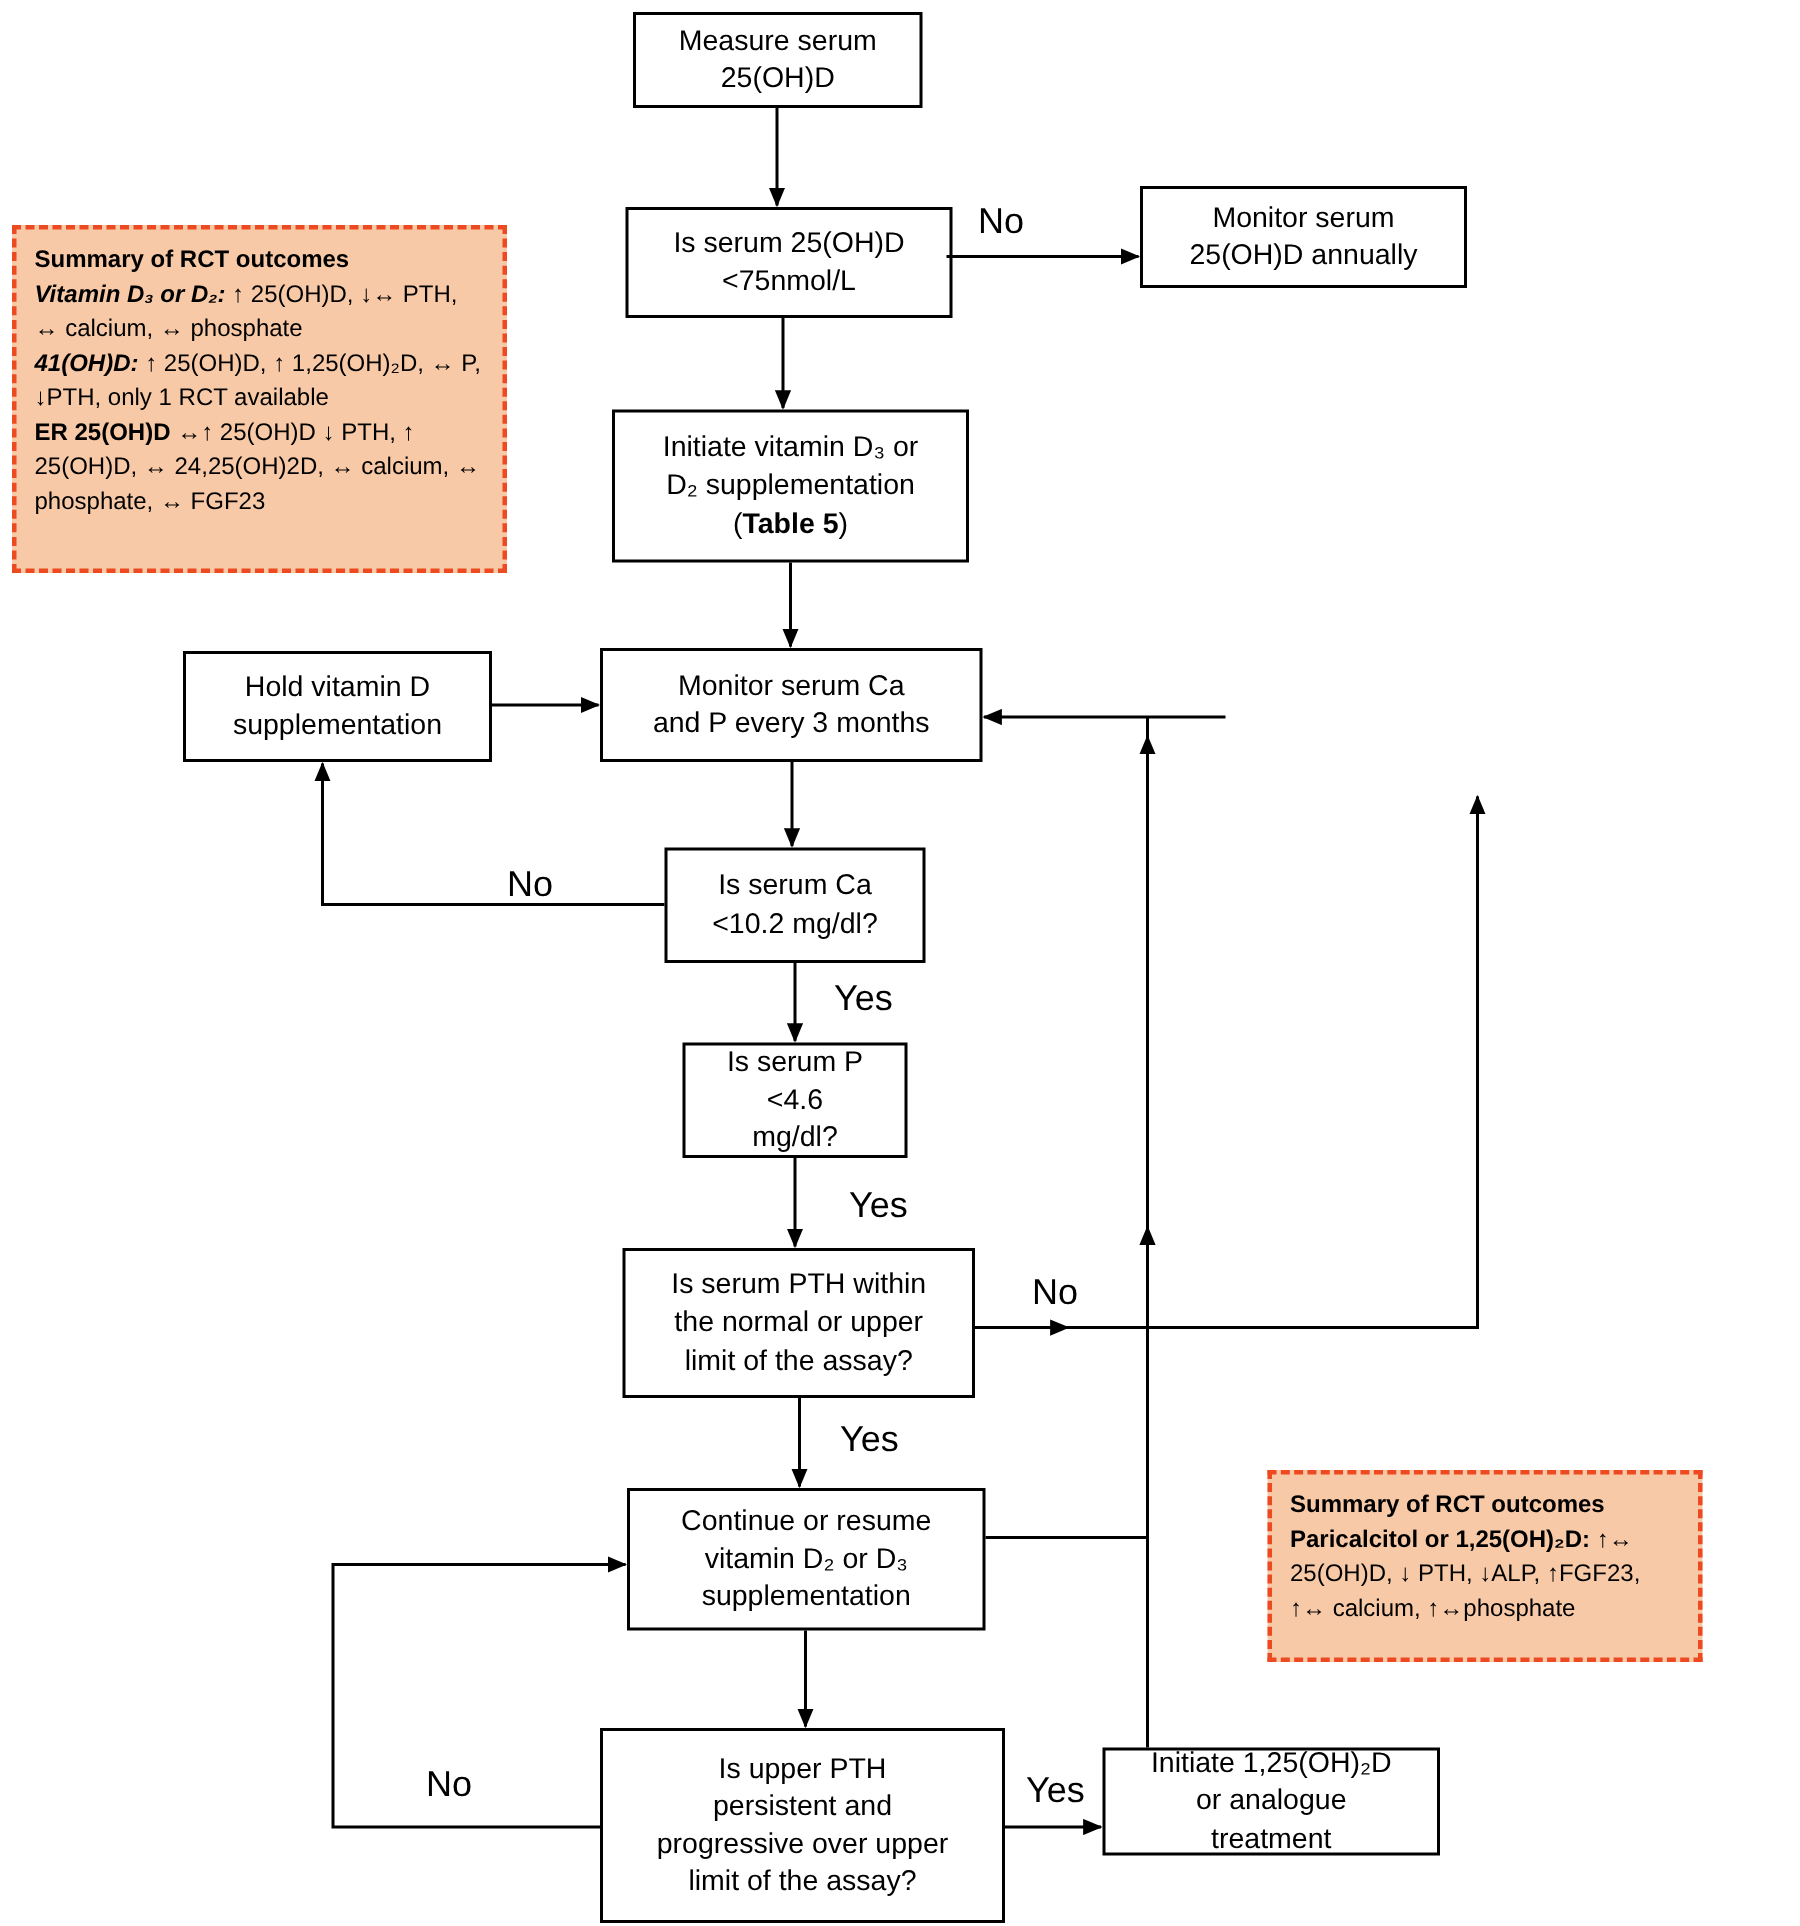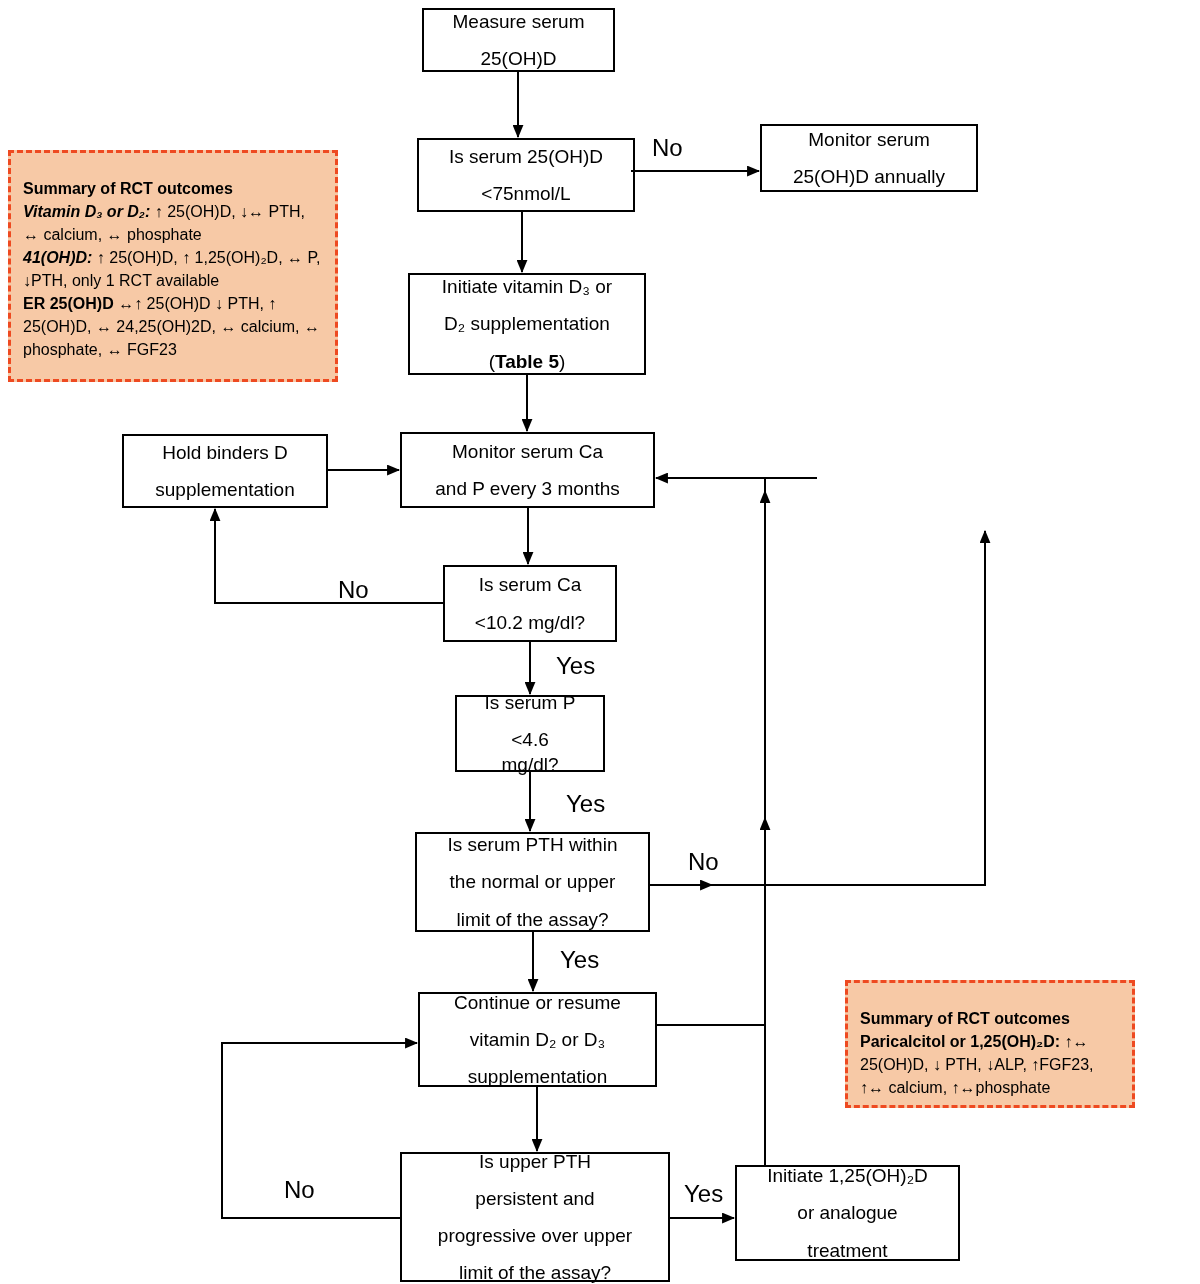--- a/index.html
+++ b/index.html
@@ -1,25 +1,25 @@
 <!DOCTYPE html>
 <html style="--rct_fill: #f7c9a6; --rct_border: #ee4a21; --box_border: #000000; --line: #000000;"><head>
 <meta charset="utf-8">
 <style>
   html,body{margin:0;padding:0;background:#fff;}
   body{font-family:"Liberation Sans","DejaVu Sans",sans-serif;color:#000;}
   #canvas{position:relative;width:1200px;height:1284px;background:#fff;overflow:hidden;}
   .node{
     position:absolute;background:#fff;border:2px solid #000;box-sizing:border-box;
     display:flex;flex-direction:column;align-items:center;justify-content:center;
-    text-align:center;font-size:19px;line-height:1.32;padding:4px 24px;z-index:2;gap:12px;
+    text-align:center;font-size:19px;line-height:1.32;padding:4px 24px;z-index:2;
   }
   .rct{
     position:absolute;background:var(--rct_fill,#f7c9a6);border:3px dashed var(--rct_border,#ee4a21);
-    box-sizing:border-box;padding:24px 12px;font-size:16px;line-height:23px;text-align:left;z-index:2;
+    box-sizing:border-box;padding:9px 12px;font-size:16px;line-height:23px;text-align:left;z-index:2;
   }
   .b{font-weight:bold}
   .i{font-style:italic}
   .rct-p{margin:0}
   .lbl{position:absolute;font-size:24px;z-index:4;}
   svg.arrows{position:absolute;left:0;top:0;z-index:3;pointer-events:none;}
 </style>
 </head>
 <body>
 
@@ -77,21 +77,21 @@
       <span>(</span><span class="b">Table 5</span><span>)</span>
     </div>
   </div>
 
   <div class="node" style="left:400px;top:432px;width:255px;height:76px">
     <div>Monitor serum Ca</div>
     <div>and P every 3 months</div>
   </div>
 
   <div class="node" style="left:122px;top:434px;width:206px;height:74px">
-    <div>Hold binders D</div>
+    <div>Hold vitamin D</div>
     <div>supplementation</div>
   </div>
 
 
   <div class="node" style="left:443px;top:565px;width:174px;height:77px">
     <div>Is serum Ca</div>
     <div>&lt;10.2 mg/dl?</div>
   </div>
 
   <div class="node" style="left:455px;top:695px;width:150px;height:77px">
@@ -111,21 +111,21 @@
     <div>supplementation</div>
   </div>
 
   <div class="node" style="left:400px;top:1152px;width:270px;height:130px">
     <div>Is upper PTH</div>
     <div>persistent and</div>
     <div>progressive over upper</div>
     <div>limit of the assay?</div>
   </div>
 
-  <div class="node" style="left:735px;top:1165px;width:225px;height:96px">
+  <div class="node" style="left:735px;top:1165px;width:225px;height:72px">
     <div>Initiate 1,25(OH)₂D</div>
     <div>or analogue</div>
     <div>treatment</div>
   </div>
 
   <div class="rct" style="left:8px;top:150px;width:330px;height:232px">
     <div class="b">Summary of RCT outcomes</div>
     <div class="rct-p"><span class="b i">Vitamin D₃ or D₂:</span><span> ↑ 25(OH)D, ↓↔ PTH, ↔ calcium, ↔ phosphate</span></div>
     <div class="rct-p"><span class="b i">41(OH)D:</span><span> ↑ 25(OH)D, ↑ 1,25(OH)₂D, ↔ P, ↓PTH, only 1 RCT available</span></div>
     <div class="rct-p"><span class="b">ER 25(OH)D</span><span> ↔↑ 25(OH)D ↓ PTH, ↑ 25(OH)D, ↔ 24,25(OH)2D, ↔ calcium, ↔ phosphate, ↔ FGF23</span></div>

